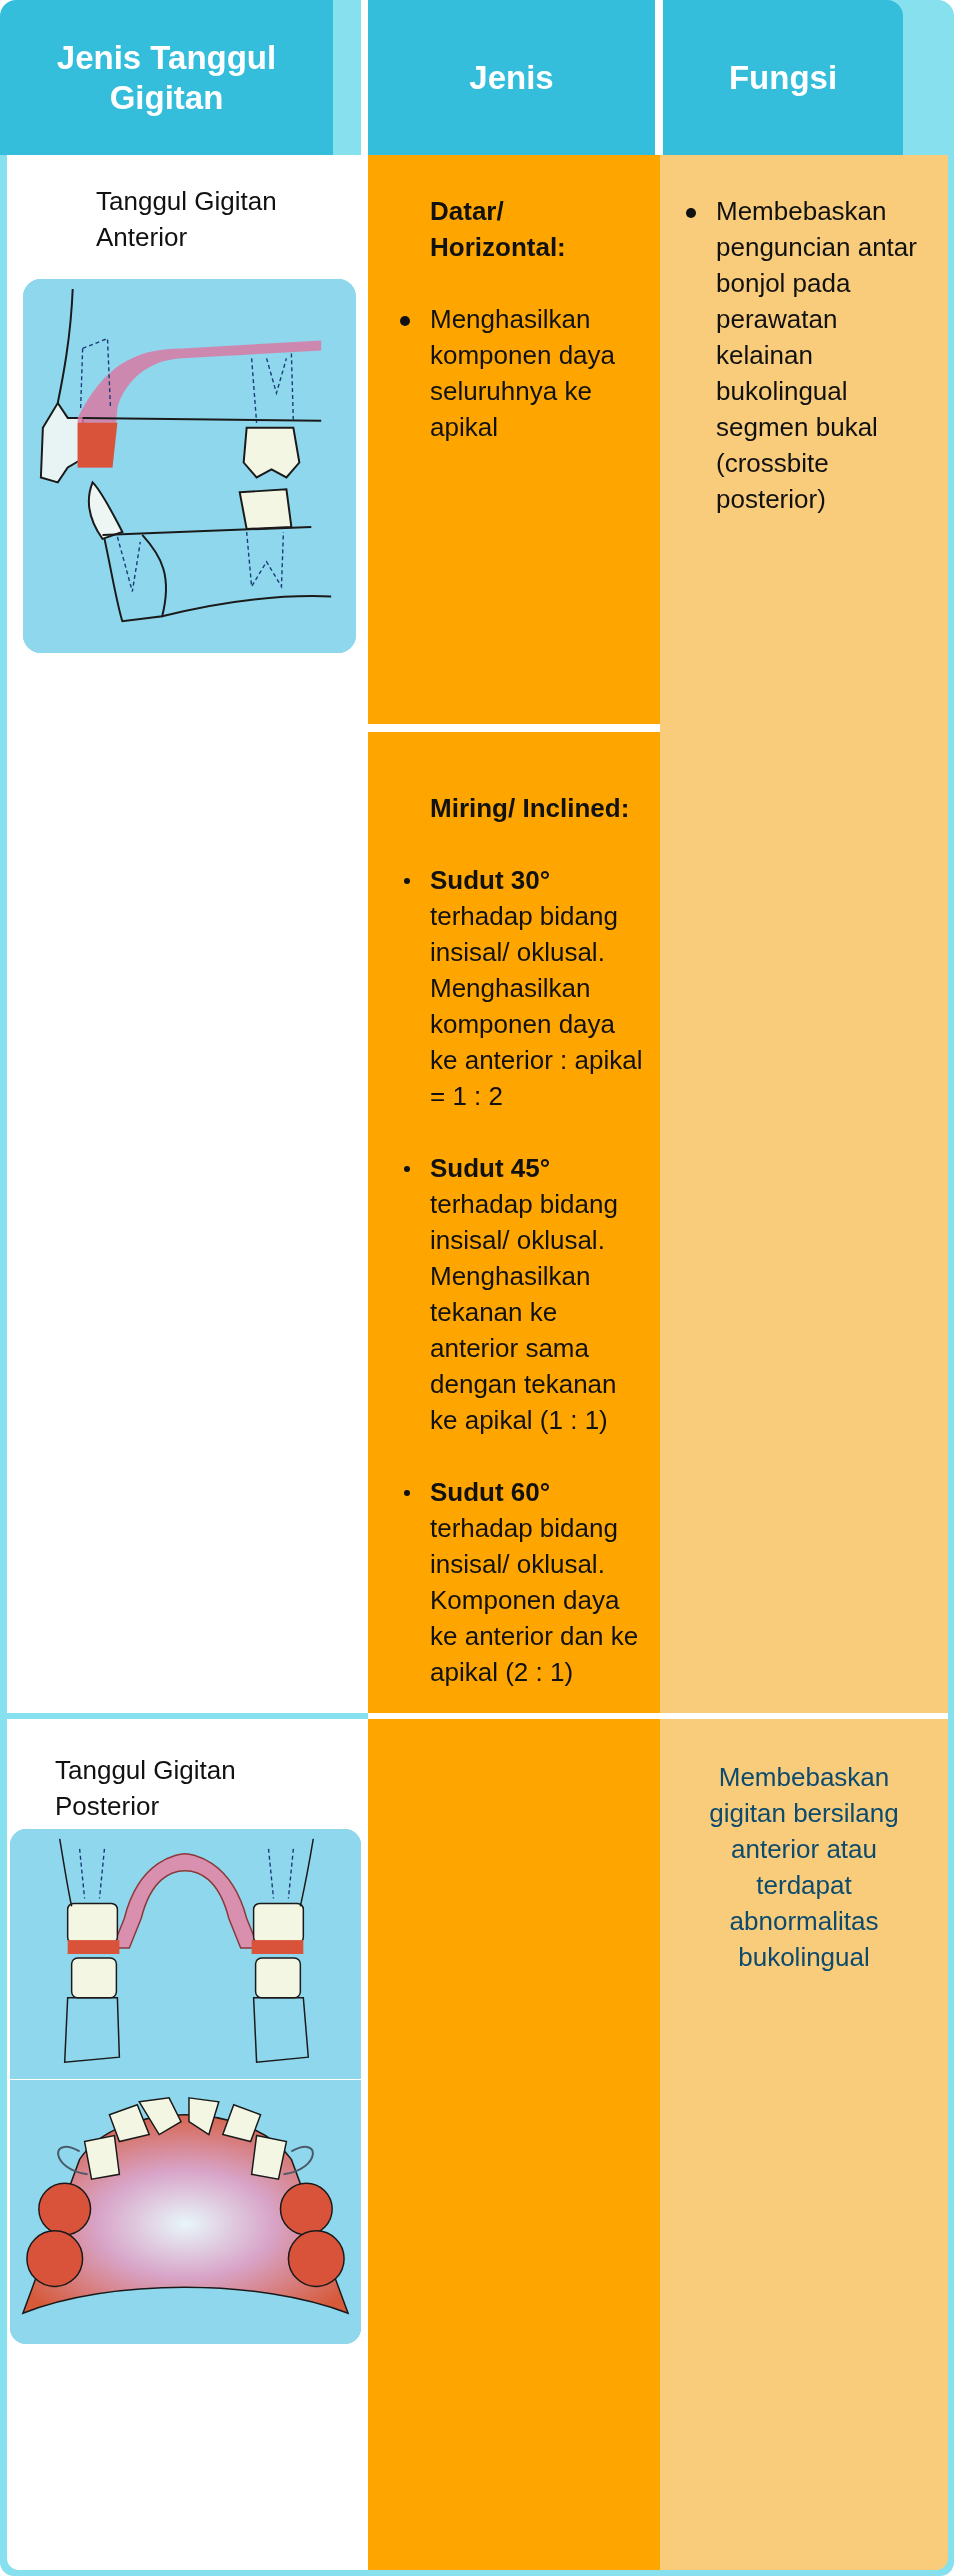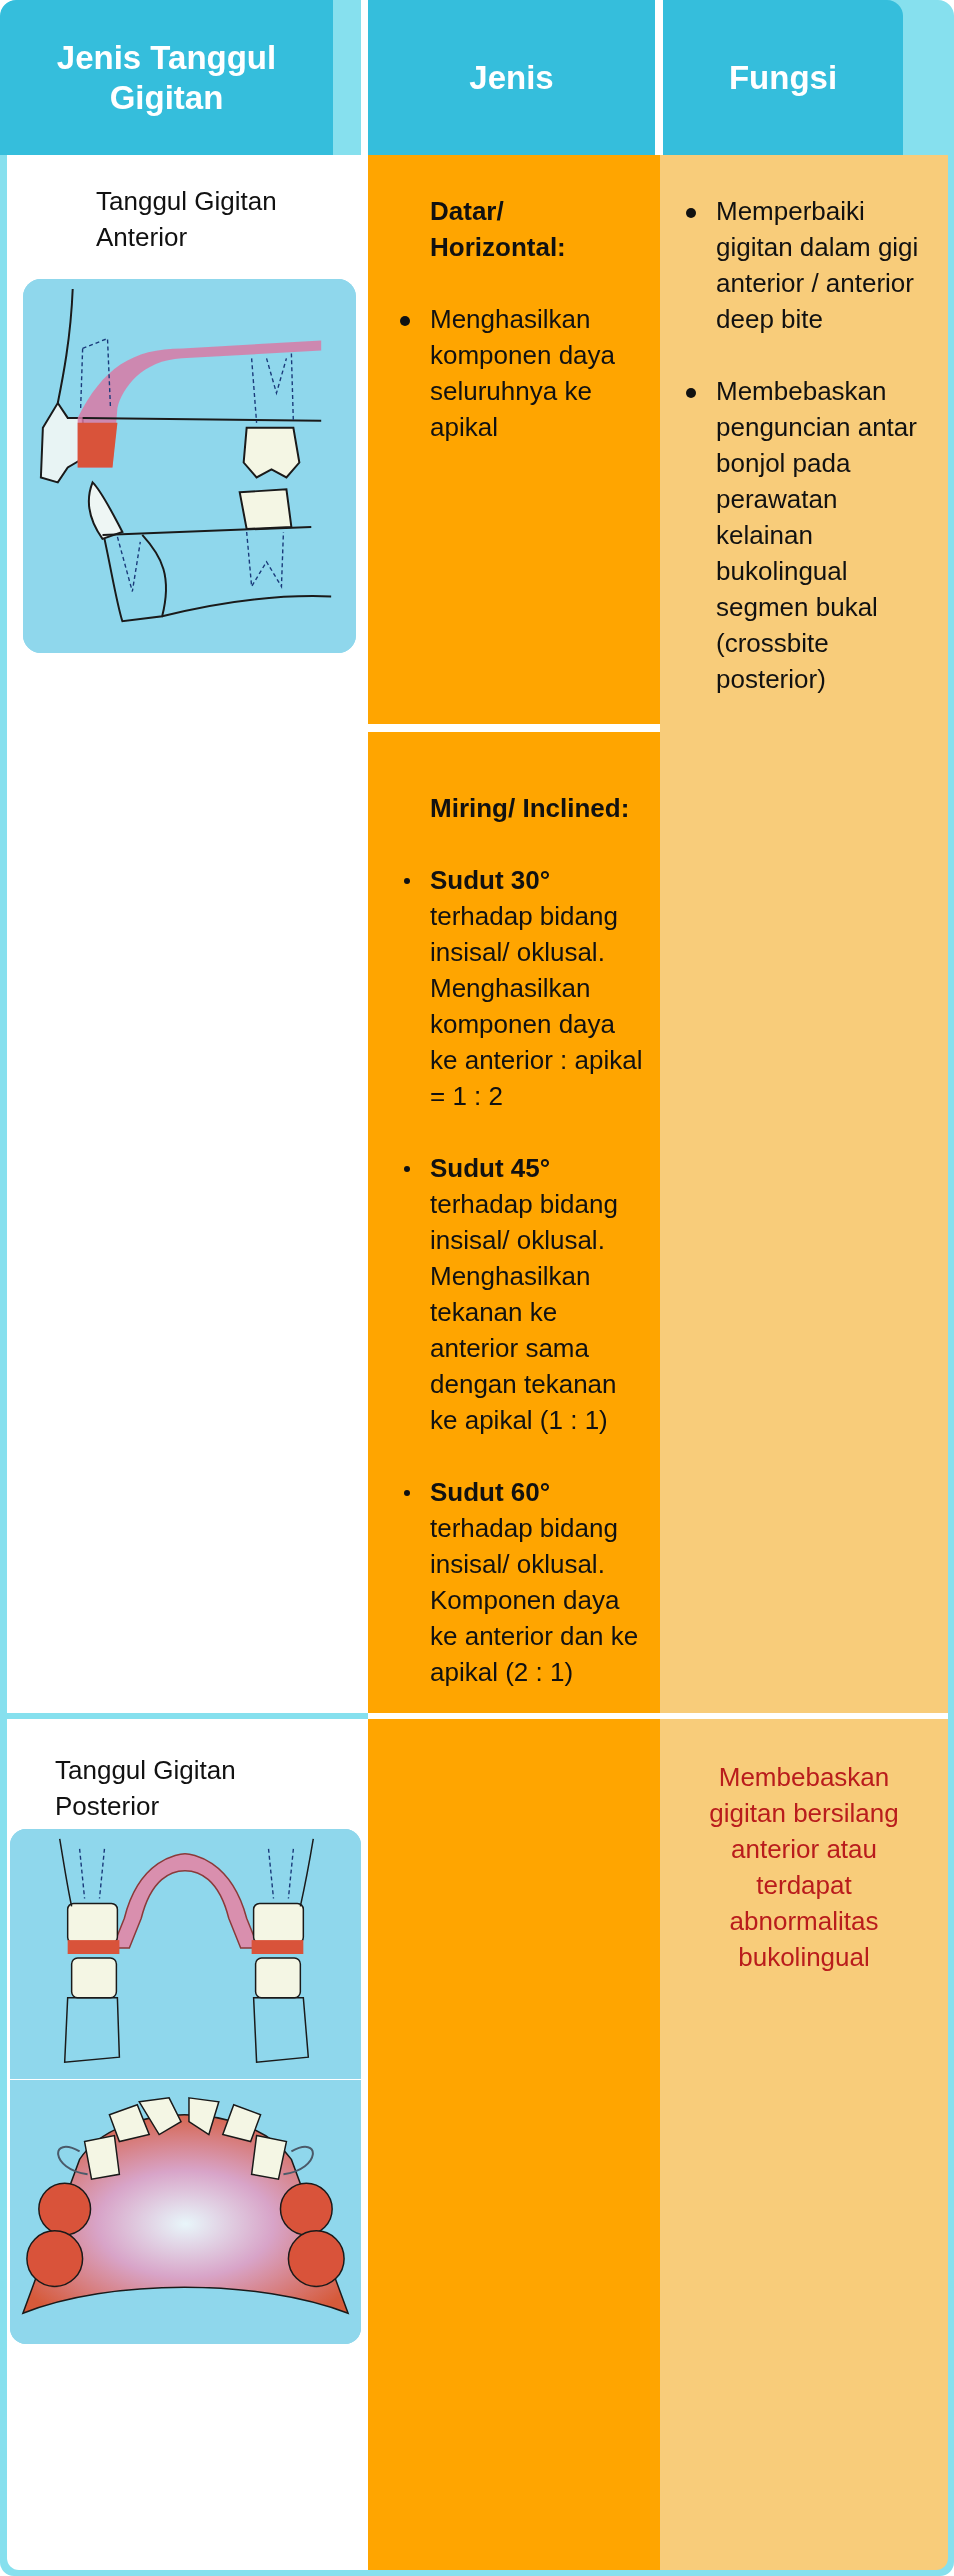--- a/index.html
+++ b/index.html
@@ -23,21 +23,21 @@
   .img { position: absolute; border-radius: 18px; background: #8ED6EC; overflow: hidden; }
   .img svg { width: 100%; height: 100%; display: block; }
   .heading { font-weight: bold; font-size: 26px; line-height: 36px; color: #111; margin-left: 44px; }
   ul.bl { list-style: none; margin: 0; padding: 0; }
   ul.bl li { position: relative; padding-left: 44px; font-size: 26px; line-height: 36px; color: #111; }
   ul.bl li .dot { position: absolute; left: 14px; top: 15px; width: 10px; height: 10px;
                   border-radius: 50%; background: #111; }
   ul.bl.small li .dot { width: 6px; height: 6px; top: 16px; left: 18px; }
   ul.bl li + li { margin-top: 36px; }
   .b { font-weight: bold; }
-  .center { text-align: center; font-size: 26px; line-height: 36px; color: #b91c1c; }
+  .center { text-align: center; font-size: 26px; line-height: 36px; color: #0c4a6e; }
 </style>
 </head>
 <body>
 
 <div class="table">
 
   <div class="hdr h1">
     <span style="width:258px">Jenis Tanggul Gigitan</span>
   </div>
   <div class="hsep" style="left:361px"></div>
@@ -84,21 +84,20 @@
     <div class="heading">Miring/ Inclined:</div>
     <ul class="bl small" style="margin-top:36px">
       <li><span class="dot"></span><span class="b">Sudut 30°</span><br><span>terhadap bidang insisal/ oklusal. Menghasilkan komponen daya ke anterior : apikal = 1 : 2</span></li>
       <li><span class="dot"></span><span class="b">Sudut 45°</span><br><span>terhadap bidang insisal/ oklusal. Menghasilkan tekanan ke anterior sama dengan tekanan ke apikal (1 : 1)</span></li>
       <li><span class="dot"></span><span class="b">Sudut 60°</span><br><span>terhadap bidang insisal/ oklusal. Komponen daya ke anterior dan ke apikal (2 : 1)</span></li>
     </ul>
   </div>
 
   <div class="cell c3" style="top:155px;height:1558px;padding:38px 10px 0 12px">
     <ul class="bl">
-      <li><span class="dot"></span><span>Memperbaiki gigitan dalam gigi anterior / anterior deep bite</span></li>
       <li><span class="dot"></span><span>Membebaskan penguncian antar bonjol pada perawatan kelainan bukolingual segmen bukal (crossbite posterior)</span></li>
     </ul>
   </div>
 
   <div class="rowdiv" style="left:7px;width:361px;top:1713px;background:#86E0EE"></div>
   <div class="rowdiv" style="left:368px;width:580px;top:1713px;background:#ffffff"></div>
 
   <div class="cell c1" style="top:1719px;height:851px;border-bottom-left-radius:12px">
     <div class="label" style="position:absolute;left:0;right:0;top:33px;padding:0 48px">Tanggul Gigitan Posterior</div>
     <div class="img" style="left:3px;top:110px;width:351px;height:250px;border-radius:16px 16px 0 0">

